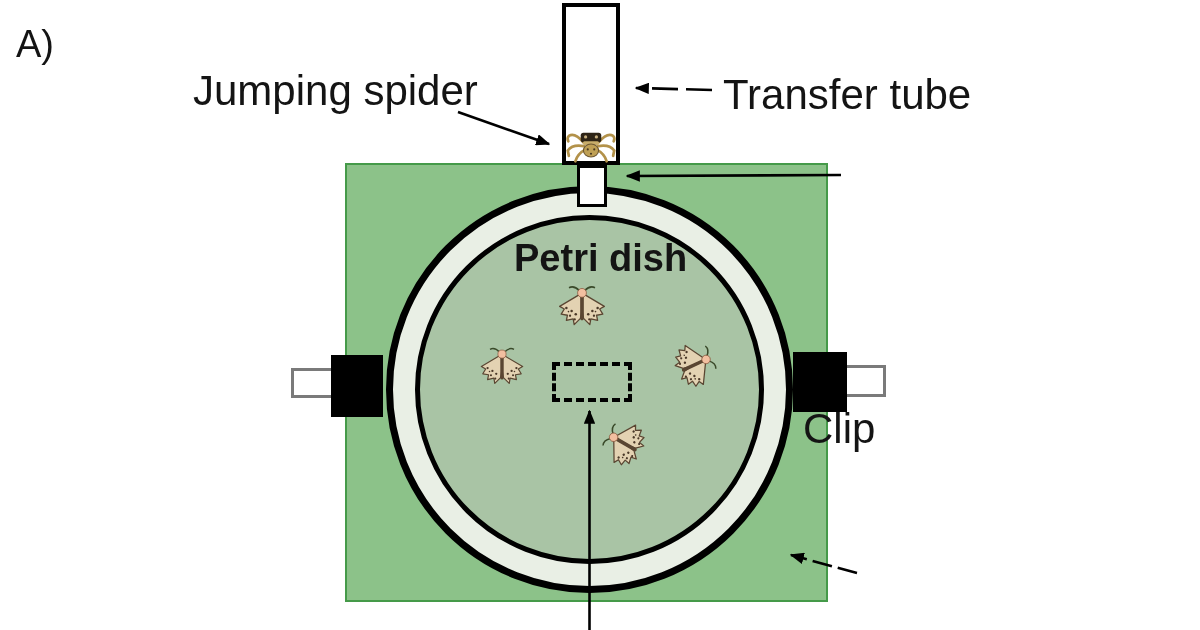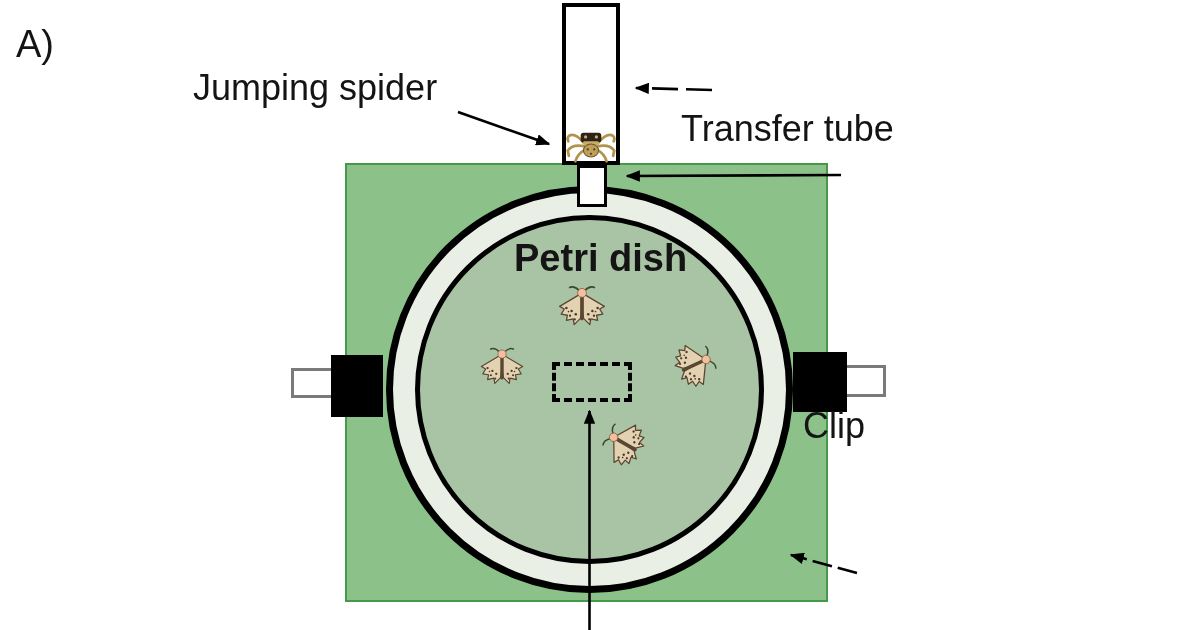--- a/index.html
+++ b/index.html
@@ -1,20 +1,20 @@
 <!DOCTYPE html>
 <html><head>
 <meta charset="utf-8">
 <style>
   html,body{margin:0;padding:0;background:#fff;}
   #canvas{
     position:relative;width:1200px;height:630px;background:#ffffff;
     overflow:hidden;font-family:"Liberation Sans",sans-serif;color:#111;
   }
-  .lbl{position:absolute;font-size:36px;line-height:1.1;white-space:nowrap;color:#141414;}
+  .lbl{position:absolute;font-size:42px;line-height:1.1;white-space:nowrap;color:#141414;}
   .lbl-big{font-size:38px;}
   
   #harakeke{
     position:absolute;left:345px;top:163px;width:483px;height:439px;
     background:#8cc289;border:2px solid #459a49;box-sizing:border-box;z-index:1;
   }
   
   #dish-svg{position:absolute;left:379px;top:179px;z-index:2;}
   
   .clip-black{position:absolute;background:#000;z-index:3;}
@@ -42,21 +42,21 @@
   .moth{position:absolute;z-index:4;}
   #moth-top{left:556px;top:283px;width:52px;height:52px;}
   #moth-left{left:478px;top:345px;width:48px;height:48px;}
   #moth-right{left:667px;top:341px;width:50px;height:50px;transform:rotate(65deg);}
   #moth-bottom{left:602px;top:420px;width:50px;height:50px;transform:rotate(-60deg);}
   
   #arrows{position:absolute;left:0;top:0;z-index:8;pointer-events:none;}
   
   #panel-label{left:16px;top:24px;}
   #label-jumping-spider{left:193px;top:68px;}
-  #label-transfer-tube{left:681px;top:72px;margin-top:37px;}
+  #label-transfer-tube{left:723px;top:72px;}
   #label-trap-door{left:848px;top:155px;}
   #label-petri-dish{left:514px;top:238px;font-weight:bold;}
   #label-clip{left:803px;top:406px;}
   #label-harakeke{left:858px;top:557px;}
   .lbl{z-index:9;}
 </style>
 </head>
 <body>
 
 <div id="canvas">

